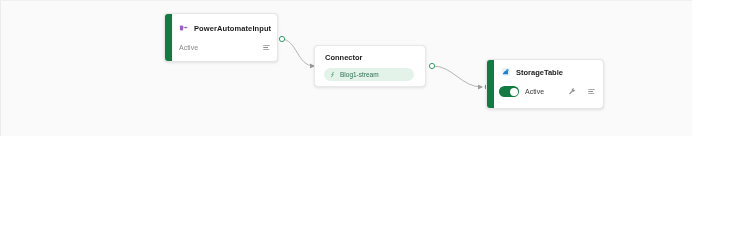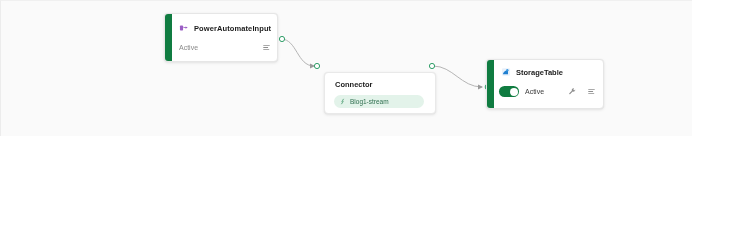--- a/index.html
+++ b/index.html
@@ -94,26 +94,25 @@
     justify-content: space-between;
   }
   #node-pa .status-text {
     font-size: 7px;
     color: #8a8a8a;
     white-space: nowrap;
   }
 
   
   #node-conn {
-    left: 323px;
+    left: 313px;
     top: 44px;
     width: 112px;
     height: 42px;
     border-color: #e9e9e9;
-    margin-top: 27px;
   }
   #node-conn .conn-title {
     position: absolute;
     left: 10px;
     top: 7px;
     font-size: 7.5px;
     font-weight: bold;
     color: #1b1b1b;
     white-space: nowrap;
   }

